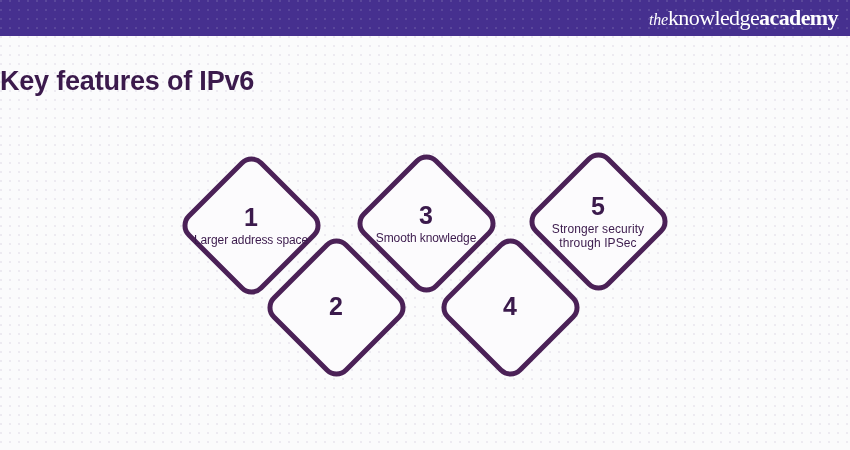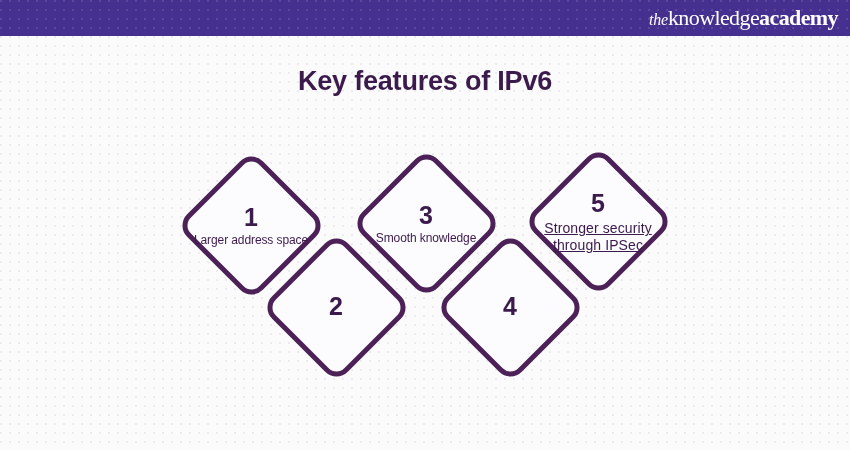--- a/index.html
+++ b/index.html
@@ -60,21 +60,21 @@
     font-weight: bold;
     letter-spacing: -0.6px;
   }
 
   
   #page-title {
     position: absolute;
     left: 0;
     top: 66px;
     width: 850px;
-    text-align: center;
+    text-align: left;
     font-size: 27px;
     font-weight: bold;
     color: #3b1a4c;
     letter-spacing: -0.2px;
   }
 
   
   #diagram {
     position: absolute;
     left: 0;
@@ -119,23 +119,22 @@
     letter-spacing: 0px;
   }
   .node-label {
     font-size: 12px;
     color: #3b1a4c;
     letter-spacing: -0.1px;
     max-width: 128px;
   }
   
   .node-alt .node-label {
-    font-size: 14px;
+    font-size: 12px;
     letter-spacing: 0.1px;
-    text-decoration: underline;
   }
 
   
   .row-top    { z-index: 3; }
   .row-bottom { z-index: 2; }
   .node .node-content { z-index: 5; }
 </style>
 </head>
 <body>
 

